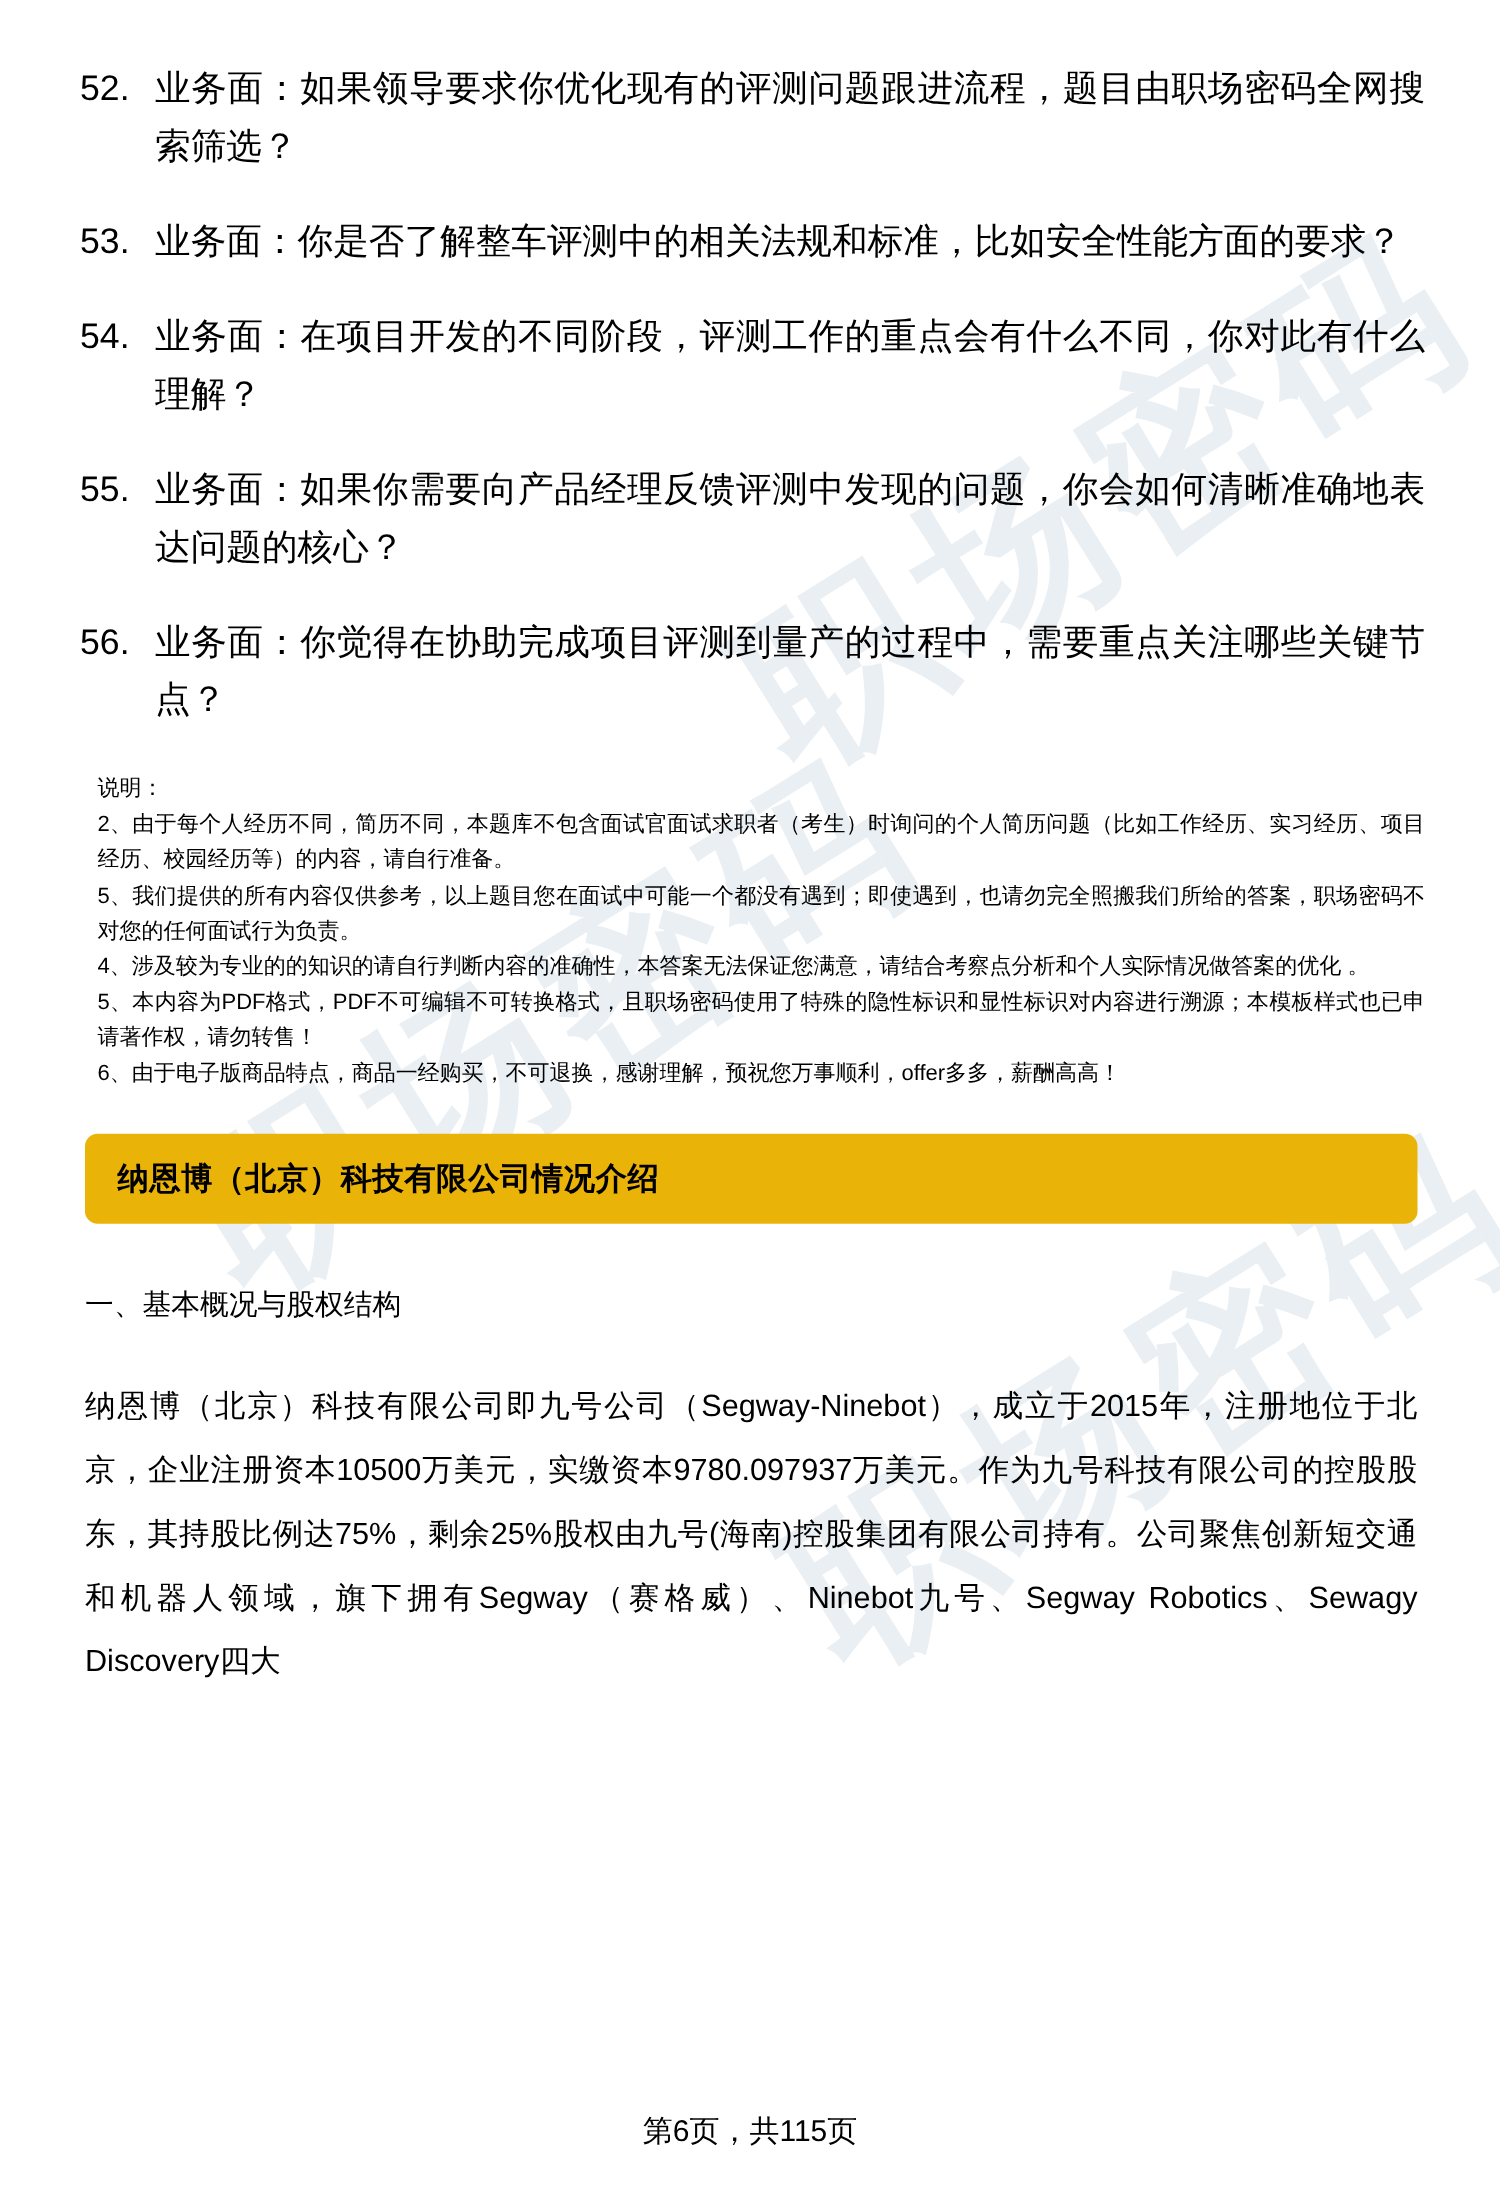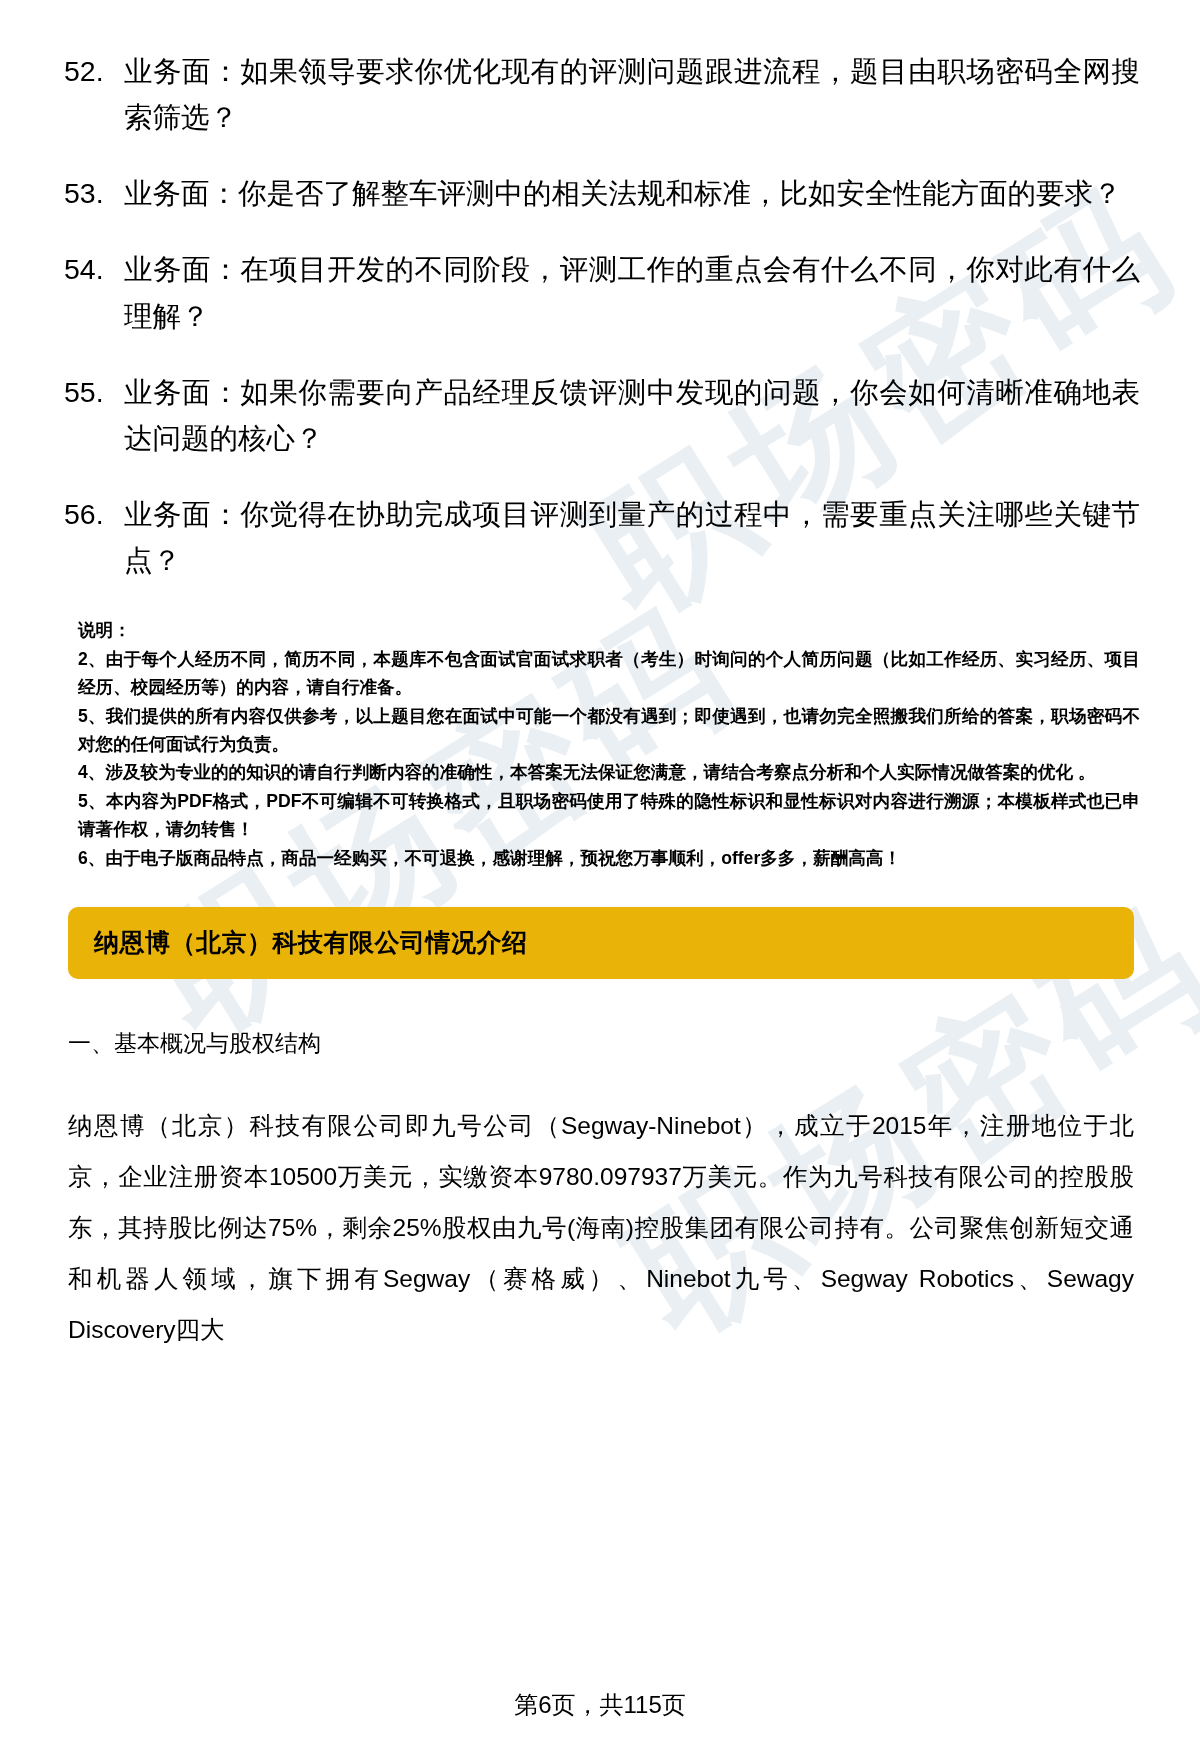--- a/index.html
+++ b/index.html
@@ -73,21 +73,20 @@
     text-align: justify;
     text-justify: inter-ideograph;
   }
 
   
   #notes-block {
     margin-top: 34px;
     padding-left: 18px;
     font-size: 17.6px;
     line-height: 1.58;
-    font-weight: bold;
   }
   .note-line {
     margin: 0 0 1px 0;
     text-align: justify;
     text-justify: inter-ideograph;
   }
 
   
   #company-banner {
     margin-top: 34px;

